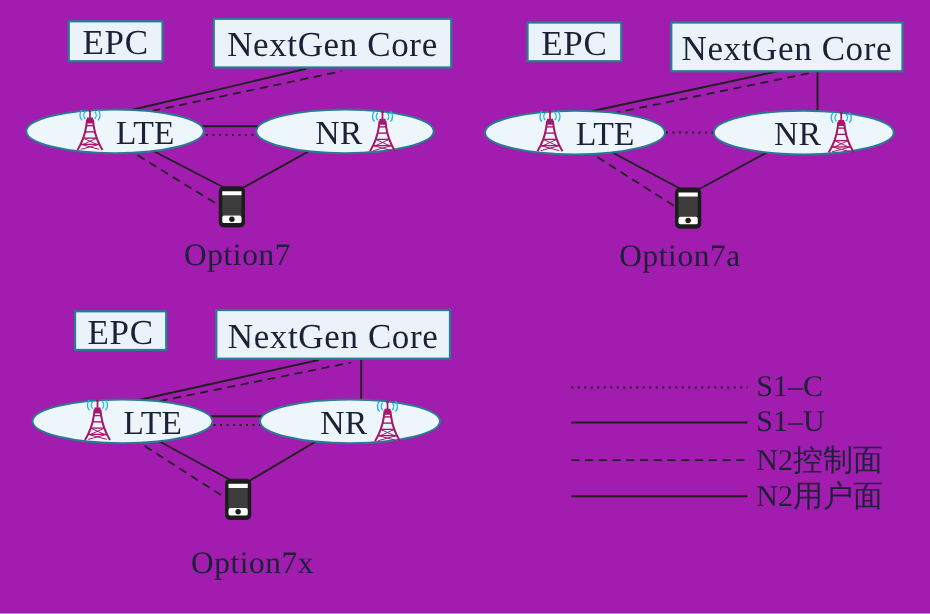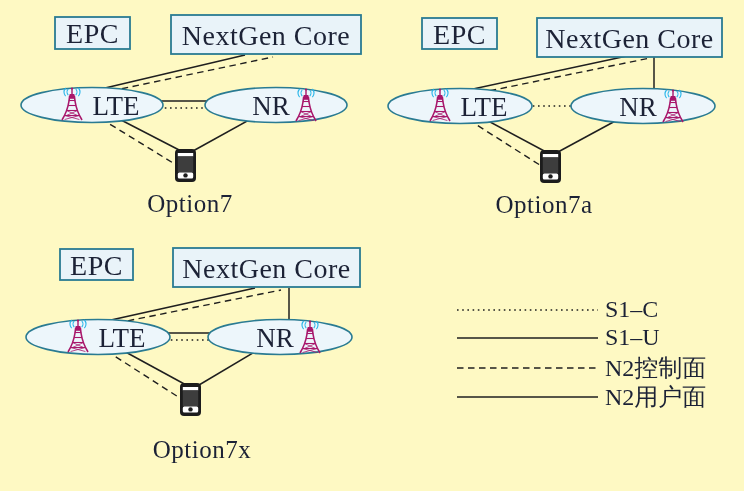--- a/index.html
+++ b/index.html
@@ -1,20 +1,20 @@
 <!DOCTYPE html>
 <html><head>
 <meta charset="utf-8">
 <style>
   html, body { margin: 0; padding: 0; background: #ffffff; }
   .canvas {
     position: relative;
     width: 744px;
     height: 491px;
-    background: #fef9c3;
+    background: #a21caf;
     overflow: hidden;
     font-family: "Liberation Serif", "DejaVu Serif", serif;
   }
   svg text {
     font-family: "Liberation Serif", "DejaVu Serif", serif;
     fill: #1c2236;
   }
   .node-label   { font-size: 27px; }
   .box-label    { font-size: 28px; letter-spacing: 0.5px; }
   .caption      { font-size: 25px; letter-spacing: 0.5px; }

